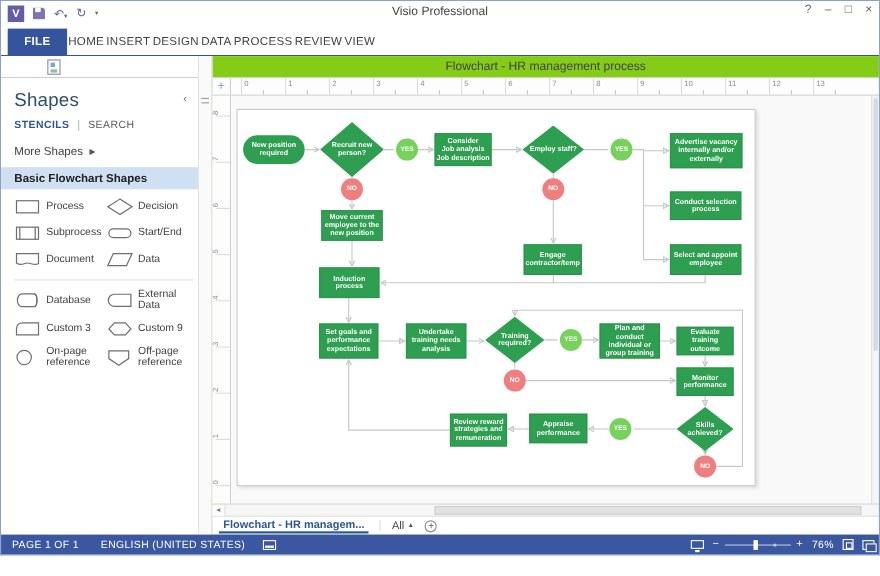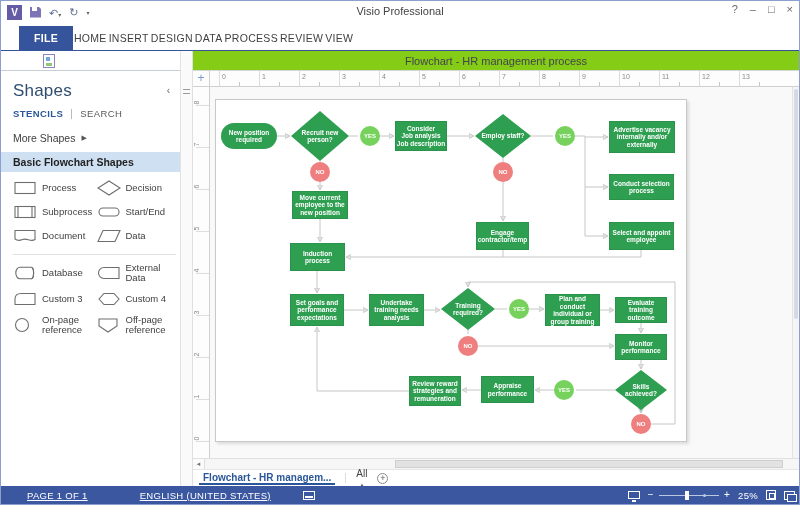--- a/index.html
+++ b/index.html
@@ -12,21 +12,21 @@
   .visio-logo { width:15px; height:15px; background:#655ca8; color:#fff; font-size:10px; font-weight:bold; display:flex; align-items:center; justify-content:center; }
   .floppy { width:11px; height:11px; background:#7d74b5; clip-path:polygon(0 0,78% 0,100% 22%,100% 100%,0 100%); position:relative; }
   .floppy::after { content:""; position:absolute; left:2px; top:0; width:5px; height:4px; background:#fff; }
   .qat-glyph { font-size:11px; color:#5a6a94; line-height:1; }
   .qat-caret { font-size:6px; color:#666; }
   .app-title { position:absolute; left:0; right:0; top:4px; text-align:center; font-size:11px; color:#444; }
   .win-controls { position:absolute; right:6px; top:2px; display:flex; gap:12px; font-size:11px; color:#666; }
 
   
   .tabrow { position:relative; height:28px; background:#fff; border-bottom:1px solid #35549b; }
-  .tabs { position:absolute; left:18px; bottom:0; display:flex; align-items:flex-end; }
+  .tabs { position:absolute; left:6px; bottom:0; display:flex; align-items:flex-end; }
   .tab { font-size:10.5px; color:#3f3f3f; padding:6px 1px 6px; letter-spacing:.3px; }
   .tab.active { background:#35549b; color:#fff; font-weight:bold; padding:6px 15px; }
   .account { position:absolute; right:4px; top:1px; display:flex; align-items:center; gap:5px; }
   .account-name { font-size:10px; color:#444; }
   .account-caret { font-size:6px; color:#666; }
   .avatar { width:23px; height:23px; background:#eceff1; border:1px solid #cdd3d9; position:relative; overflow:hidden; }
   .avatar::before { content:""; position:absolute; left:7px; top:4px; width:8px; height:8px; border-radius:50%; background:#aab6c0; }
   .avatar::after { content:""; position:absolute; left:3px; top:14px; width:16px; height:10px; border-radius:8px 8px 0 0; background:#aab6c0; }
 
   
@@ -92,27 +92,27 @@
   .badge-yes { background:#76d25c; }
   .badge-no  { background:#ef7e7e; }
 
   
   .hscroll { height:11px; border-top:1px solid #e0e0e0; background:#f6f6f6; position:relative; }
   .hscroll-left { position:absolute; left:0; top:0; width:12px; height:10px; border-right:1px solid #ddd; color:#777; font-size:6px; line-height:10px; text-align:center; background:#fbfbfb; }
   .hscroll-thumb { position:absolute; left:202px; top:1px; width:388px; height:8px; background:#e2e2e2; border:1px solid #cfcfcf; }
   .pagetabs { height:17px; border-top:1px solid #e6e6e6; display:flex; align-items:center; gap:10px; padding-left:6px; background:#fff; }
   .pagetab-active { font-size:10px; font-weight:bold; color:#2b579a; border-bottom:2px solid #2b579a; padding:1px 4px 0; }
   .pagetab-sep { width:1px; height:10px; background:#ddd; }
-  .pagetab-all { font-size:10px; color:#444; display:flex; align-items:center; gap:3px;flex-direction:column; }
+  .pagetab-all { font-size:10px; color:#444; display:flex; align-items:center; gap:3px; }
   .pagetab-all .up { font-size:6px; color:#555; }
   .addpage { width:11px; height:11px; border:1px solid #8a8a8a; border-radius:50%; color:#555; font-size:9px; line-height:9px; text-align:center; }
 
   
   .statusbar { position:relative; height:18px; background:#3a57a0; color:#fff; display:flex; align-items:center; font-size:9.5px; letter-spacing:.3px; }
-  .sb-item { padding:0 26px;text-decoration:underline; }
+  .sb-item { padding:0 10px; }
   .sb-icon-tray { width:12px; height:9px; border:1px solid #fff; margin-left:6px; position:relative; }
   .sb-icon-tray::after { content:""; position:absolute; left:1px; bottom:1px; width:8px; height:2px; background:#fff; }
   .sb-right { position:absolute; right:4px; top:0; height:18px; display:flex; align-items:center; gap:8px; }
   .sb-display { width:12px; height:8px; border:1px solid #fff; position:relative; }
   .sb-display::after { content:""; position:absolute; left:3px; top:8px; width:4px; height:2px; background:#fff; }
   .zoomctl { display:flex; align-items:center; gap:5px; }
   .zoom-minus,.zoom-plus { font-size:10px; line-height:1; }
   .zoom-track { width:60px; height:1px; background:#bcc7e2; position:relative; }
   .zoom-thumb { position:absolute; left:26px; top:-4px; width:4px; height:9px; background:#fff; }
   .zoom-mid { position:absolute; left:44px; top:-1px; width:3px; height:3px; background:#bcc7e2; border-radius:50%; }
@@ -242,21 +242,21 @@
             <div class="shape-item">
               <svg width="24" height="16" viewBox="0 0 24 16">
                   <path d="M2,13.5 V8 Q2,2.5 8,2.5 H22 V13.5 Z"></path>
                 </svg>
               <span class="shape-label">Custom 3</span>
             </div>
             <div class="shape-item">
               <svg width="24" height="16" viewBox="0 0 24 16">
                   <polygon points="7,2.5 17,2.5 22,8 17,13.5 7,13.5 2,8"></polygon>
                 </svg>
-              <span class="shape-label">Custom 4</span>
+              <span class="shape-label">Custom 9</span>
             </div>
           </div>
           <div class="shape-row">
             <div class="shape-item">
               <svg width="24" height="16" viewBox="0 0 24 16">
                   <circle cx="9" cy="8" r="6.5"></circle>
                 </svg>
               <span class="shape-label">On-page
 reference</span>
             </div>
@@ -440,18 +440,18 @@
     <div class="sb-right">
       <span class="sb-display"></span>
       <div class="zoomctl">
         <span class="zoom-minus">−</span>
         <span class="zoom-track">
           <span class="zoom-thumb"></span>
           <span class="zoom-mid"></span>
         </span>
         <span class="zoom-plus">+</span>
       </div>
-      <span class="sb-zoom-label">25%</span>
+      <span class="sb-zoom-label">76%</span>
       <span class="sb-fit"></span>
       <span class="sb-switch"></span>
     </div>
   </div>
 </div>
 
 </body></html>

